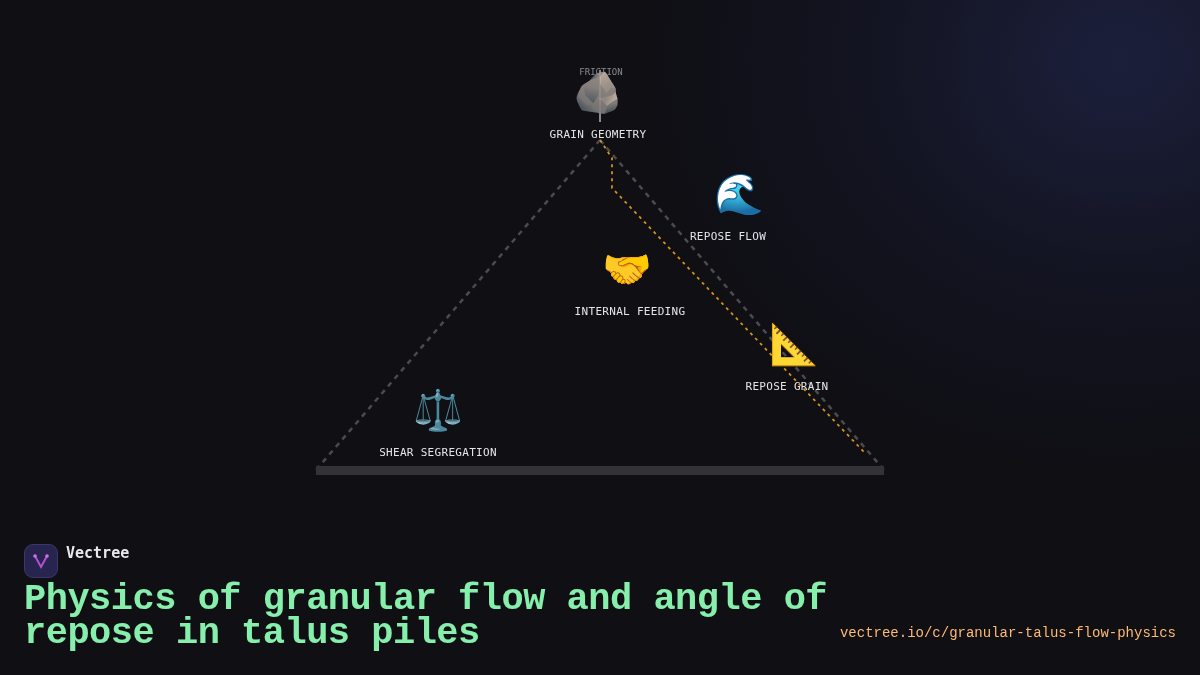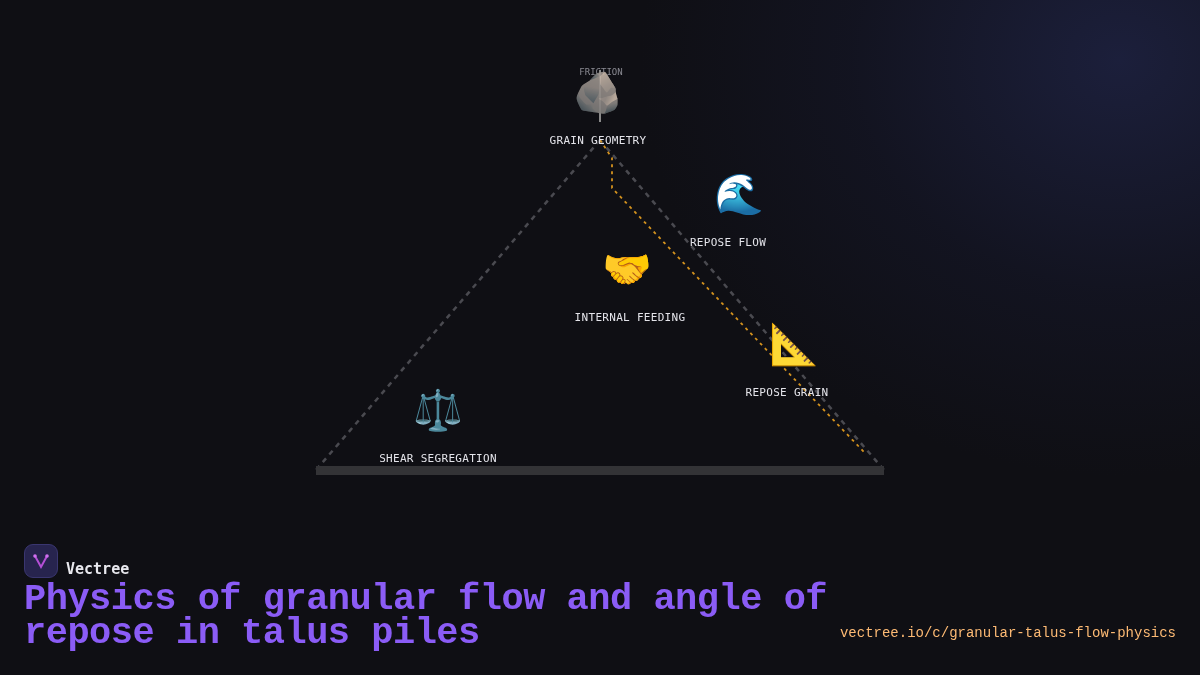--- a/index.html
+++ b/index.html
@@ -14,35 +14,35 @@
         radial-gradient(ellipse 600px 520px at 1120px 60px, rgba(30,34,66,0.85) 0%, rgba(22,24,44,0.5) 45%, rgba(15,15,20,0) 80%),
         linear-gradient(180deg, rgba(15,15,20,0) 60%, rgba(15,15,20,1) 100%);
       pointer-events: none;
     }
     svg.diagram { position: absolute; left: 0; top: 0; }
     .node { position: absolute; transform: translateX(-50%); text-align: center; }
     .node .emoji { font-size: 40px; line-height: 44px; display: block; }
     .node .label {
       display: block; color: #e4e4ea; font-size: 11px; letter-spacing: 0.3px;
       font-family: "DejaVu Sans Mono", "Liberation Mono", monospace; white-space: nowrap;
-      margin-top: 20px;
+      margin-top: 14px;
     }
     .tiny-label {
       position: absolute; left: 601px; top: 67px; transform: translateX(-50%);
       color: #8a8a92; font-size: 9px; font-family: "DejaVu Sans Mono", monospace;
     }
-    .brand { position: absolute; left: 24px; top: 544px; display: flex; align-items: flex-end; gap: 8px; }
+    .brand { position: absolute; left: 24px; top: 544px; display: flex; align-items: flex-start; gap: 8px; }
     .brand-logo {
       width: 34px; height: 34px; border-radius: 9px; background: #27244e;
       border: 1px solid #3a3670; box-sizing: border-box; display: flex; align-items: center; justify-content: center;
     }
     .brand-name { color: #e8e8ee; font-weight: bold; font-size: 15px; font-family: "DejaVu Sans Mono", monospace; }
     .title {
       position: absolute; left: 24px; top: 582px; width: 820px; margin: 0;
-      color: #8b5cf6; font-weight: bold; font-size: 37px; line-height: 34px;
+      color: #86efac; font-weight: bold; font-size: 37px; line-height: 34px;
       font-family: "Liberation Mono", "DejaVu Sans Mono", monospace; letter-spacing: -0.5px;
     }
     .url {
       position: absolute; right: 24px; top: 625px; color: #fdba74; font-size: 14px;
       font-family: "Liberation Mono", "DejaVu Sans Mono", monospace;
     }
   </style>
 </head>
 <body>
 

